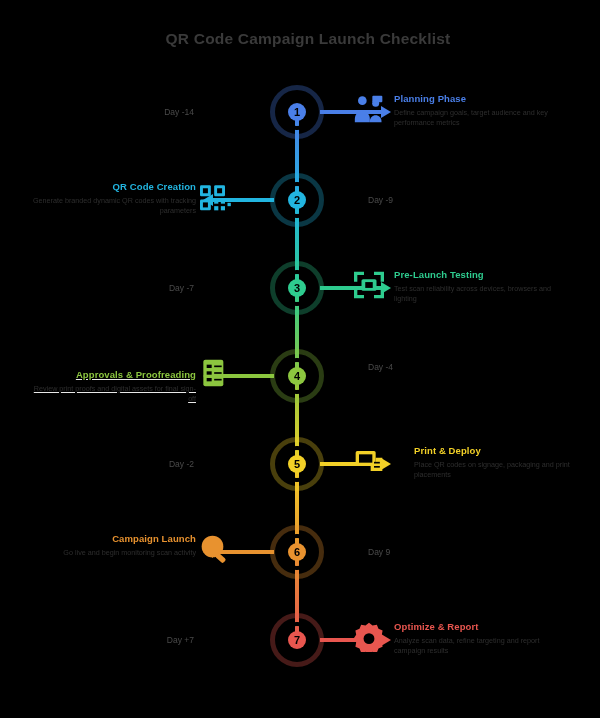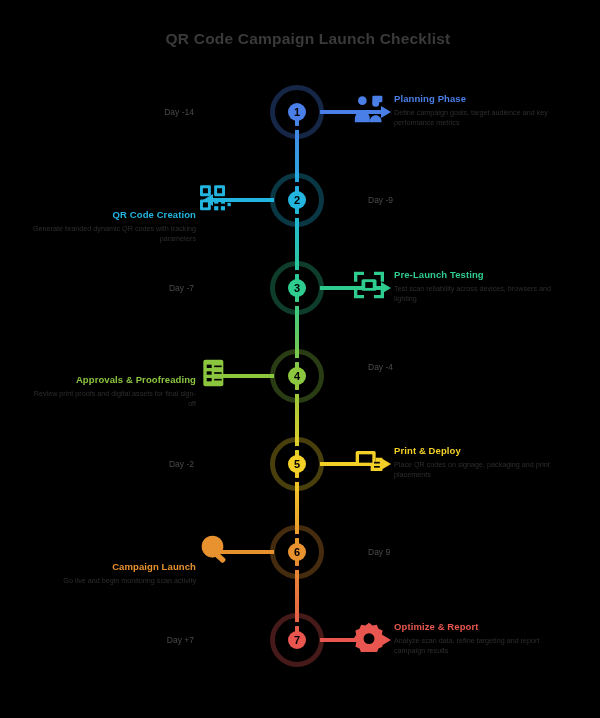--- a/index.html
+++ b/index.html
@@ -91,21 +91,21 @@
     font-size:8.5px;
     font-weight:normal;
     color:#4a4a4a;
     white-space:nowrap;
     z-index:3;
   }
 
   
   .block { position:absolute; width:168px; z-index:3; }
   .block.right { text-align:left; }
-  .block.left  { text-align:right;margin-top:28px; }
+  .block.left  { text-align:right; }
   .block .head {
     font-size:9.5px;
     font-weight:bold;
     letter-spacing:.1px;
     margin-bottom:3px;
     line-height:1.15;
   }
   .block .desc {
     font-size:7.2px;
     line-height:1.45;
@@ -213,42 +213,42 @@
         <rect x="6" y="2" width="24" height="32" rx="2.5"></rect>
         <rect x="10" y="8" width="6" height="4" fill="#000"></rect>
         <rect x="19" y="9" width="9" height="2" fill="#000"></rect>
         <rect x="10" y="16" width="6" height="4" fill="#000"></rect>
         <rect x="19" y="17" width="9" height="2" fill="#000"></rect>
         <rect x="10" y="24" width="6" height="4" fill="#000"></rect>
         <rect x="19" y="25" width="9" height="2" fill="#000"></rect>
       </svg>
     </div>
     <div class="day" style="top: 362px; left: 368px;">Day -4</div>
-    <div class="block left" style="top: 347px; right: 404px;">
+    <div class="block left" style="top: 370px; right: 404px; text-decoration: underline;">
       <div class="head" style="color:#8cc63f">Approvals &amp; Proofreading</div>
      <div class="desc">Review print proofs and digital assets for final sign-off</div>
     </div>
     <div class="arm to-right" style="color: rgb(242, 208, 39); background: rgb(242, 208, 39); top: 462px; left: 320px; width: 62px;"></div>
     <div class="node" style="top: 437px;">
       <div class="ring-outer" style="border-color:#f2d027; opacity:.30"></div>
      <div class="ring-inner"></div>
      <div class="core" style="background:#f2d027"></div>
      <div class="num">5</div>
     </div>
     <div class="icon" style="color: rgb(242, 208, 39); top: 446px; left: 352px;">
       <svg viewBox="0 0 40 36" fill="currentColor">
         <rect x="4" y="6" width="24" height="18" rx="2"></rect>
         <rect x="8" y="10" width="16" height="10" fill="#000"></rect>
         <path d="M28 14h8v16H22v-6h6z"></path>
         <rect x="26" y="19" width="7" height="2" fill="#000"></rect>
         <rect x="26" y="24" width="7" height="2" fill="#000"></rect>
       </svg>
     </div>
     <div class="day" style="top: 459px; right: 406px; text-align: right;">Day -2</div>
-    <div class="block right" style="top: 446px; left: 394px;">
+    <div class="block right" style="top: 446px; left: 414px;">
       <div class="head" style="color:#f2d027">Print &amp; Deploy</div>
      <div class="desc">Place QR codes on signage, packaging and print placements</div>
     </div>
     <div class="arm to-left" style="color: rgb(232, 146, 47); background: rgb(232, 146, 47); top: 550px; right: 326px; width: 62px;"></div>
     <div class="node" style="top: 525px;">
       <div class="ring-outer" style="border-color:#e8922f; opacity:.30"></div>
      <div class="ring-inner"></div>
      <div class="core" style="background:#e8922f"></div>
      <div class="num">6</div>
     </div>

